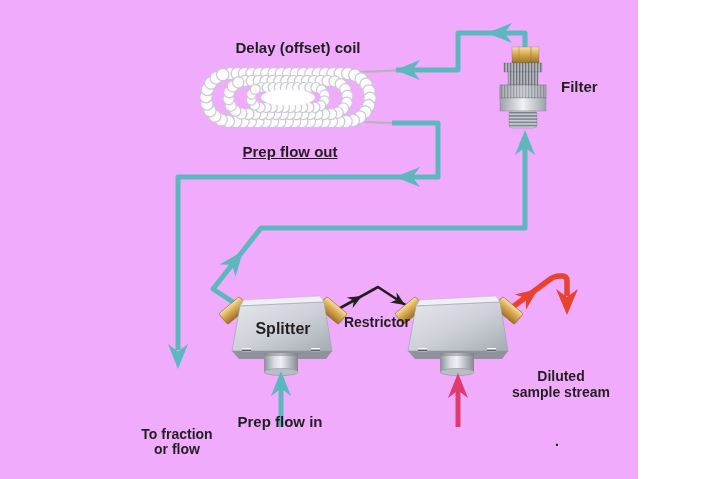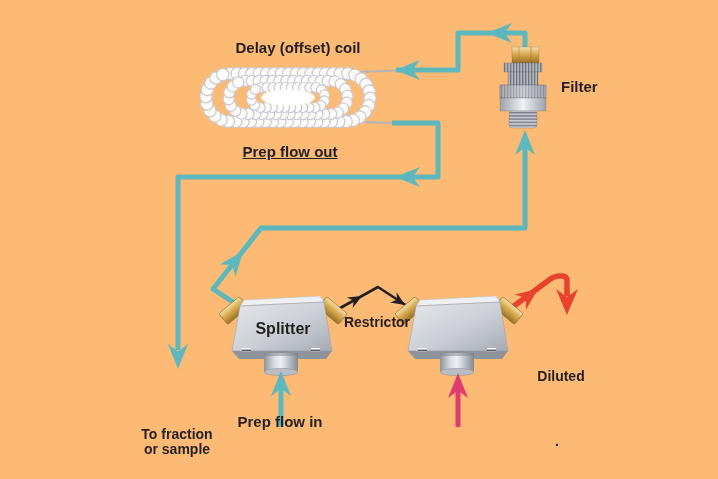--- a/index.html
+++ b/index.html
@@ -1,16 +1,16 @@
 <!DOCTYPE html>
 <html><head>
 <meta charset="utf-8">
 <style>
   html,body{margin:0;padding:0;background:#fff;}
-  #stage{position:relative;width:718px;height:479px;background:#fdba74;overflow:hidden;
+  #stage{position:relative;width:638px;height:479px;background:#f0abfc;overflow:hidden;
          font-family:"Liberation Sans",sans-serif;}
   svg{position:absolute;left:0;top:0;}
   .lbl{position:absolute;color:#231f20;font-weight:600;text-align:center;line-height:1.08;}
   .f15{font-size:15px;}
   .f14{font-size:14px;margin-top:46px;}
   .f16{font-size:16px;}
   .ml span{display:block;text-align:center;}
 </style>
 </head>
 <body>
@@ -284,20 +284,21 @@
     </g>
   </svg>
 
   <div class="lbl f15" style="left:218px;top:40px;width:160px;">Delay (offset) coil</div>
   <div class="lbl f15" style="left:561px;top:79px;width:60px;text-align:left;">Filter</div>
   <div class="lbl f15" style="left:220px;top:144px;width:140px;text-decoration:underline;">Prep flow out</div>
   <div class="lbl f14" style="left:327px;top:269px;width:100px;">Restrictor</div>
   <div class="lbl f16" style="left:233px;top:320px;width:100px;">Splitter</div>
   <div class="lbl f14 ml" style="left:501px;top:322px;width:120px;line-height:16px;">
     <span>Diluted</span>
+    <span>sample stream</span>
   </div>
   <div class="lbl f14 ml" style="left:117px;top:381px;width:120px;line-height:15px;">
     <span>To fraction</span>
-    <span>or sample</span>
+    <span>or flow</span>
   </div>
   <div class="lbl f15" style="left:210px;top:414px;width:140px;">Prep flow in</div>
   <div class="lbl f14" style="left:552px;top:388px;width:10px;">.</div>
 </div>
 
 </body></html>

